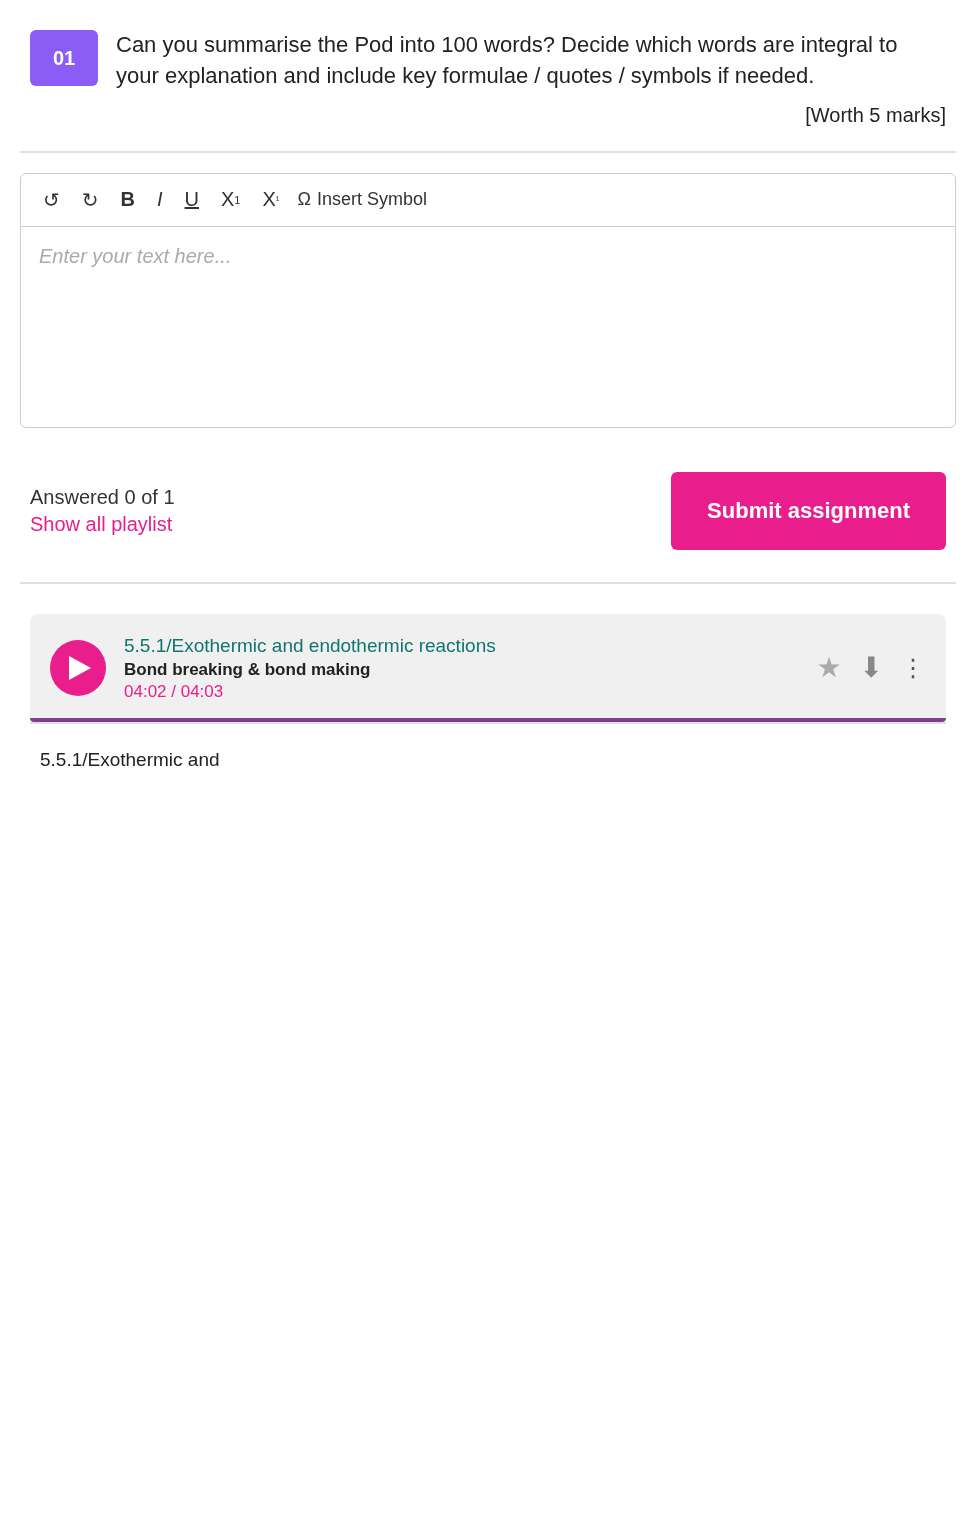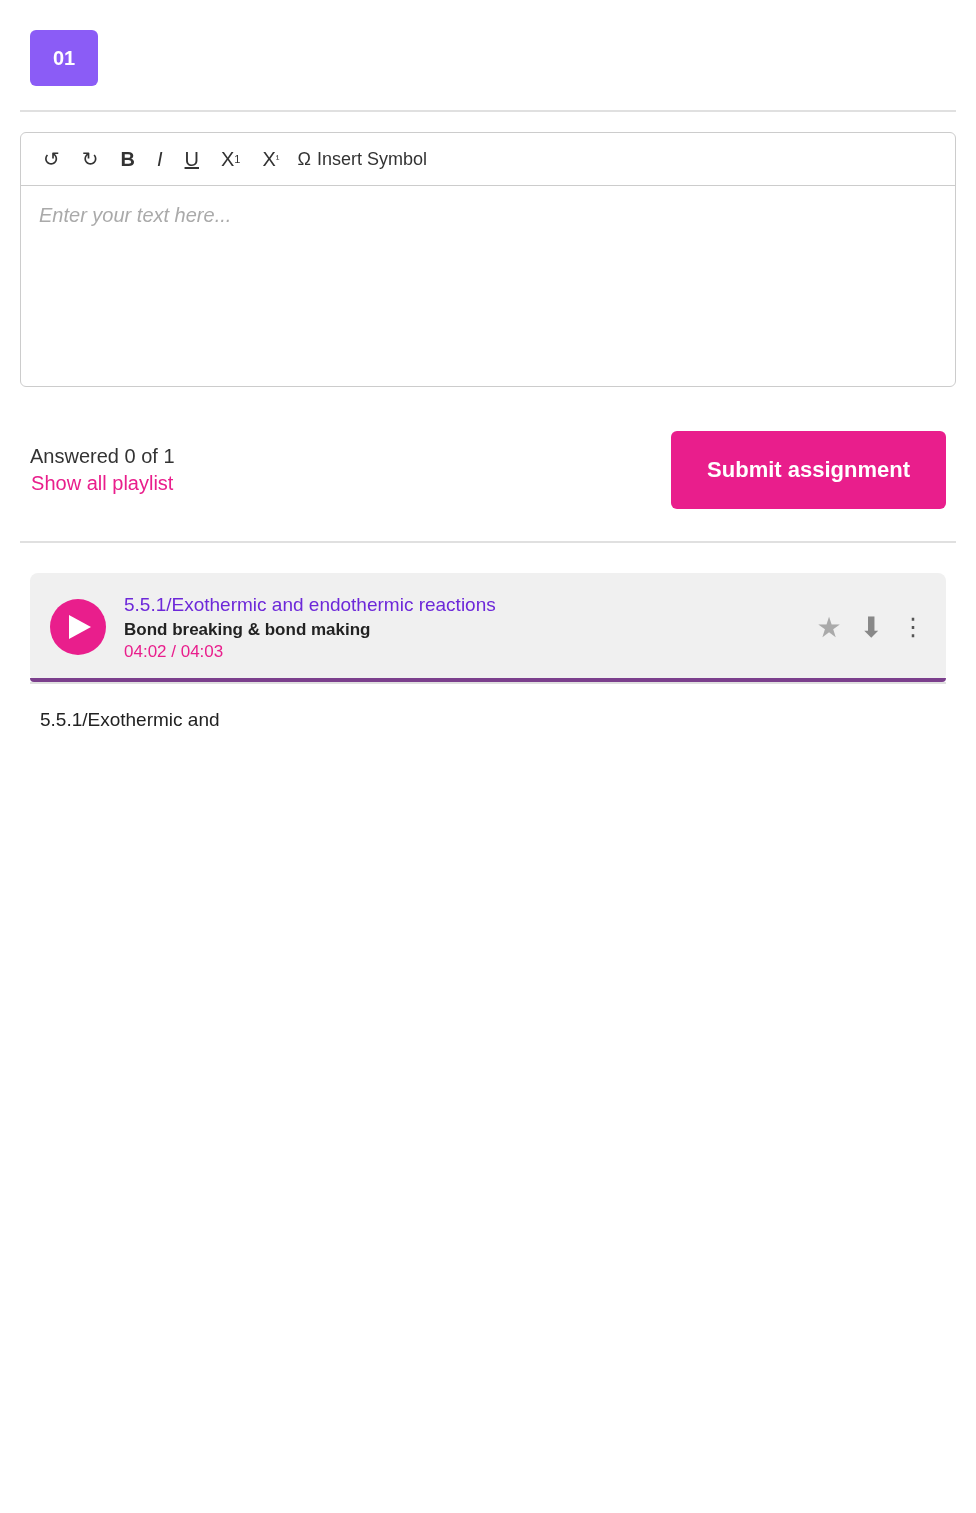--- a/index.html
+++ b/index.html
@@ -124,21 +124,21 @@
       color: #fff;
       border: none;
       border-radius: 6px;
       padding: 18px 30px;
       font-size: 20px;
       font-weight: bold;
       cursor: pointer;
     }
 
     .answered-block {
-      text-align: center;
+      text-align: left;
     }
 
     .answered-text {
       font-size: 20px;
       color: #333;
       display: block;
       margin-bottom: 4px;
     }
 
     .show-all-link {
@@ -217,21 +217,21 @@
       border-color: transparent transparent transparent #fff;
       margin-left: 4px;
     }
 
     .playlist-info {
       flex: 1;
     }
 
     .playlist-name {
       font-size: 19px;
-      color: #6d28d9;
+      color: #0f766e;
       line-height: 1.3;
       margin-bottom: 2px;
     }
 
     .playlist-subtitle {
       font-size: 17px;
       font-weight: bold;
       color: #222;
       margin-bottom: 2px;
     }
@@ -281,20 +281,24 @@
       margin: 0 0 0 0;
     }
   </style>
 </head>
 <body>
 
 <div class="page-wrapper">
 
   <div class="question-block">
     <div class="question-number">01</div>
+    <div class="question-text-block">
+      <div class="question-text">Can you summarise the Pod into 100 words? Decide which words are integral to your explanation and include key formulae / quotes / symbols if needed.</div>
+      <div class="question-marks">[Worth 5 marks]</div>
+    </div>
   </div>
 
   <div class="editor-wrapper">
     <div class="editor-toolbar">
       <button class="toolbar-btn">↺</button>
       <button class="toolbar-btn">↻</button>
       <button class="toolbar-btn bold">B</button>
       <button class="toolbar-btn italic">I</button>
       <button class="toolbar-btn underline">U</button>
       <button class="toolbar-btn">

